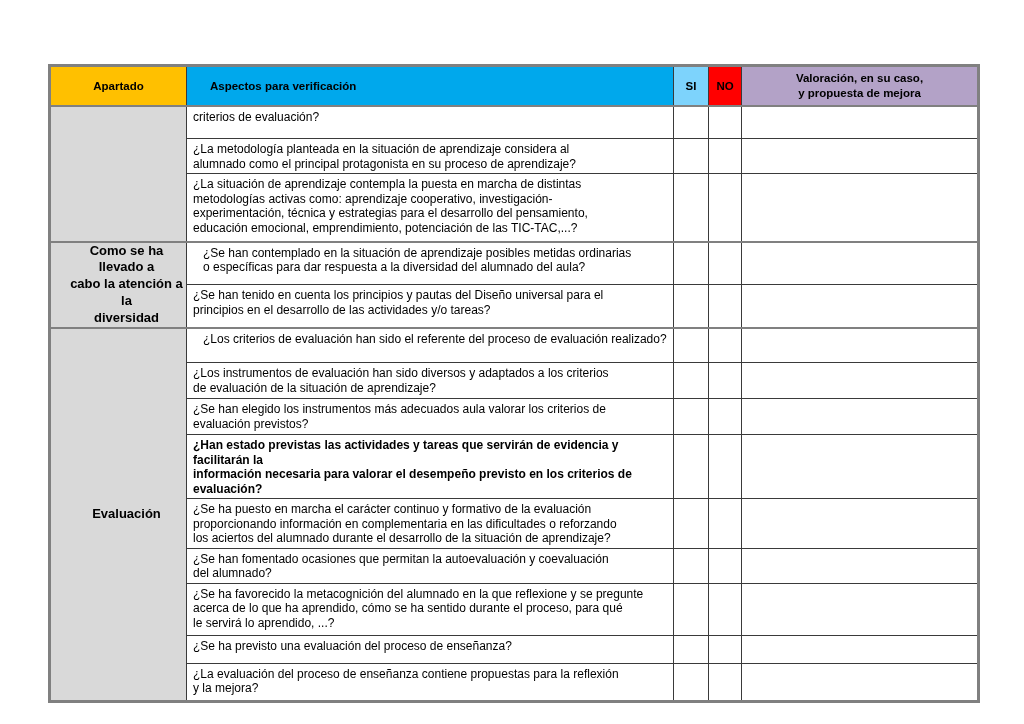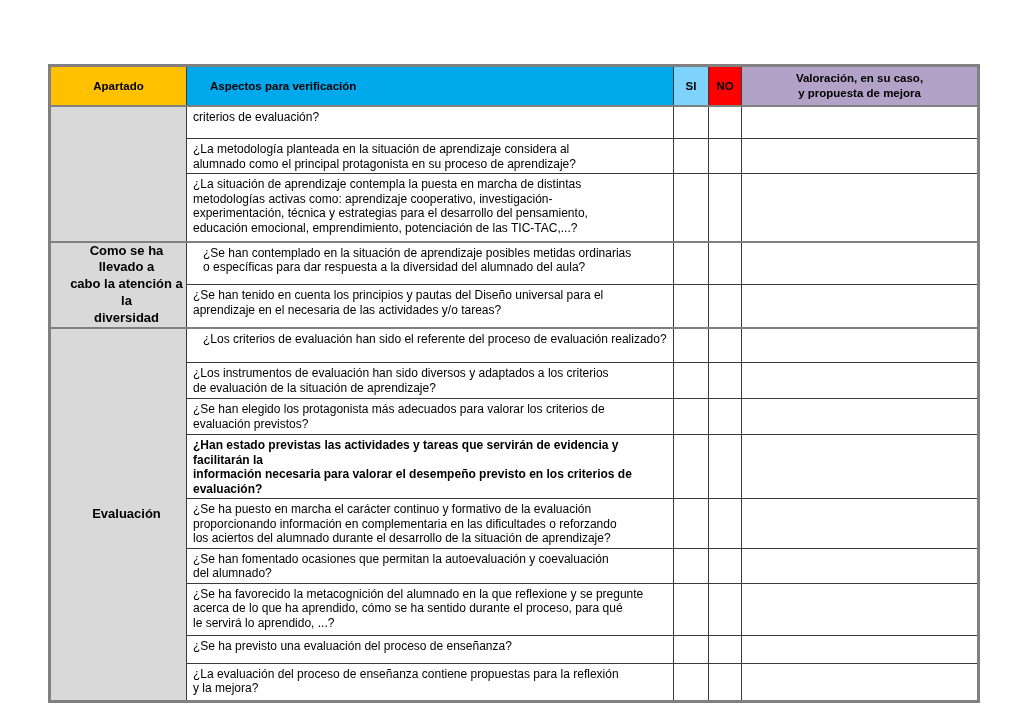--- a/index.html
+++ b/index.html
@@ -133,41 +133,41 @@
 cabo la atención a la
 diversidad</td>
         <td class="q">¿Se han contemplado en la situación de aprendizaje posibles metidas ordinarias
 o específicas para dar respuesta a la diversidad del alumnado del aula?</td>
         <td class="ans"></td>
         <td class="ans"></td>
         <td class="ans"></td>
       </tr>
       <tr>
         <td class="q">¿Se han tenido en cuenta los principios y pautas del Diseño universal para el
-aprendizaje en el necesaria de las actividades y/o tareas?</td>
+principios en el desarrollo de las actividades y/o tareas?</td>
         <td class="ans"></td>
         <td class="ans"></td>
         <td class="ans"></td>
       </tr>
       <tr class="sec-start">
         <td class="sec" rowspan="9">Evaluación</td>
         <td class="q">¿Los criterios de evaluación han sido el referente del proceso de evaluación realizado?</td>
         <td class="ans"></td>
         <td class="ans"></td>
         <td class="ans"></td>
       </tr>
       <tr>
         <td class="q">¿Los instrumentos de evaluación han sido diversos y adaptados a los criterios
 de evaluación de la situación de aprendizaje?</td>
         <td class="ans"></td>
         <td class="ans"></td>
         <td class="ans"></td>
       </tr>
       <tr>
-        <td class="q">¿Se han elegido los protagonista más adecuados para valorar los criterios de
+        <td class="q">¿Se han elegido los instrumentos más adecuados aula valorar los criterios de
 evaluación previstos?</td>
         <td class="ans"></td>
         <td class="ans"></td>
         <td class="ans"></td>
       </tr>
       <tr>
         <td class="q">¿Han estado previstas las actividades y tareas que servirán de evidencia y facilitarán la
 información necesaria para valorar el desempeño previsto en los criterios de
 evaluación?</td>
         <td class="ans"></td>

